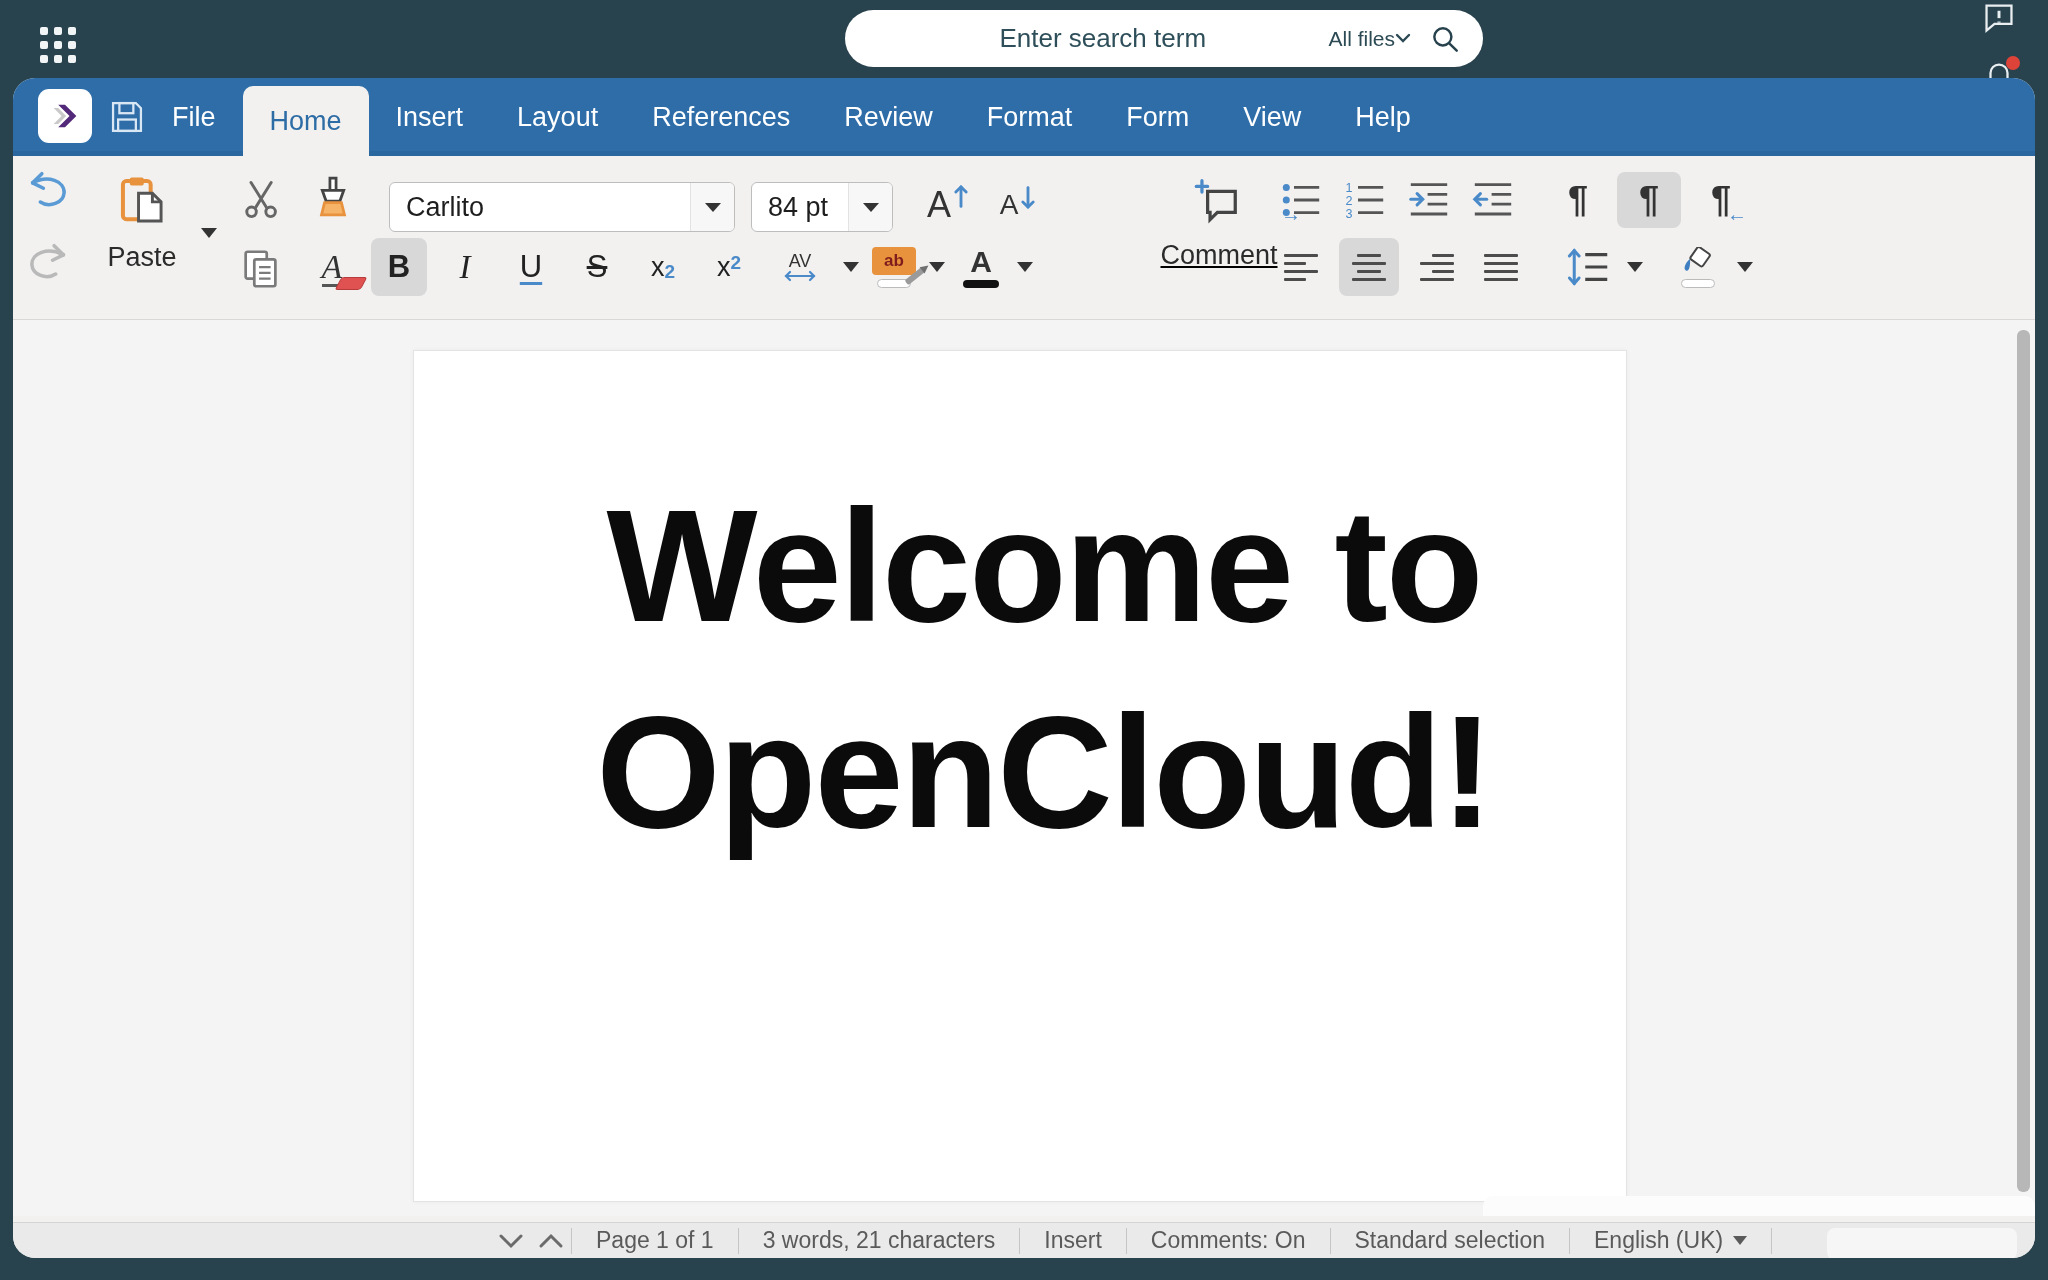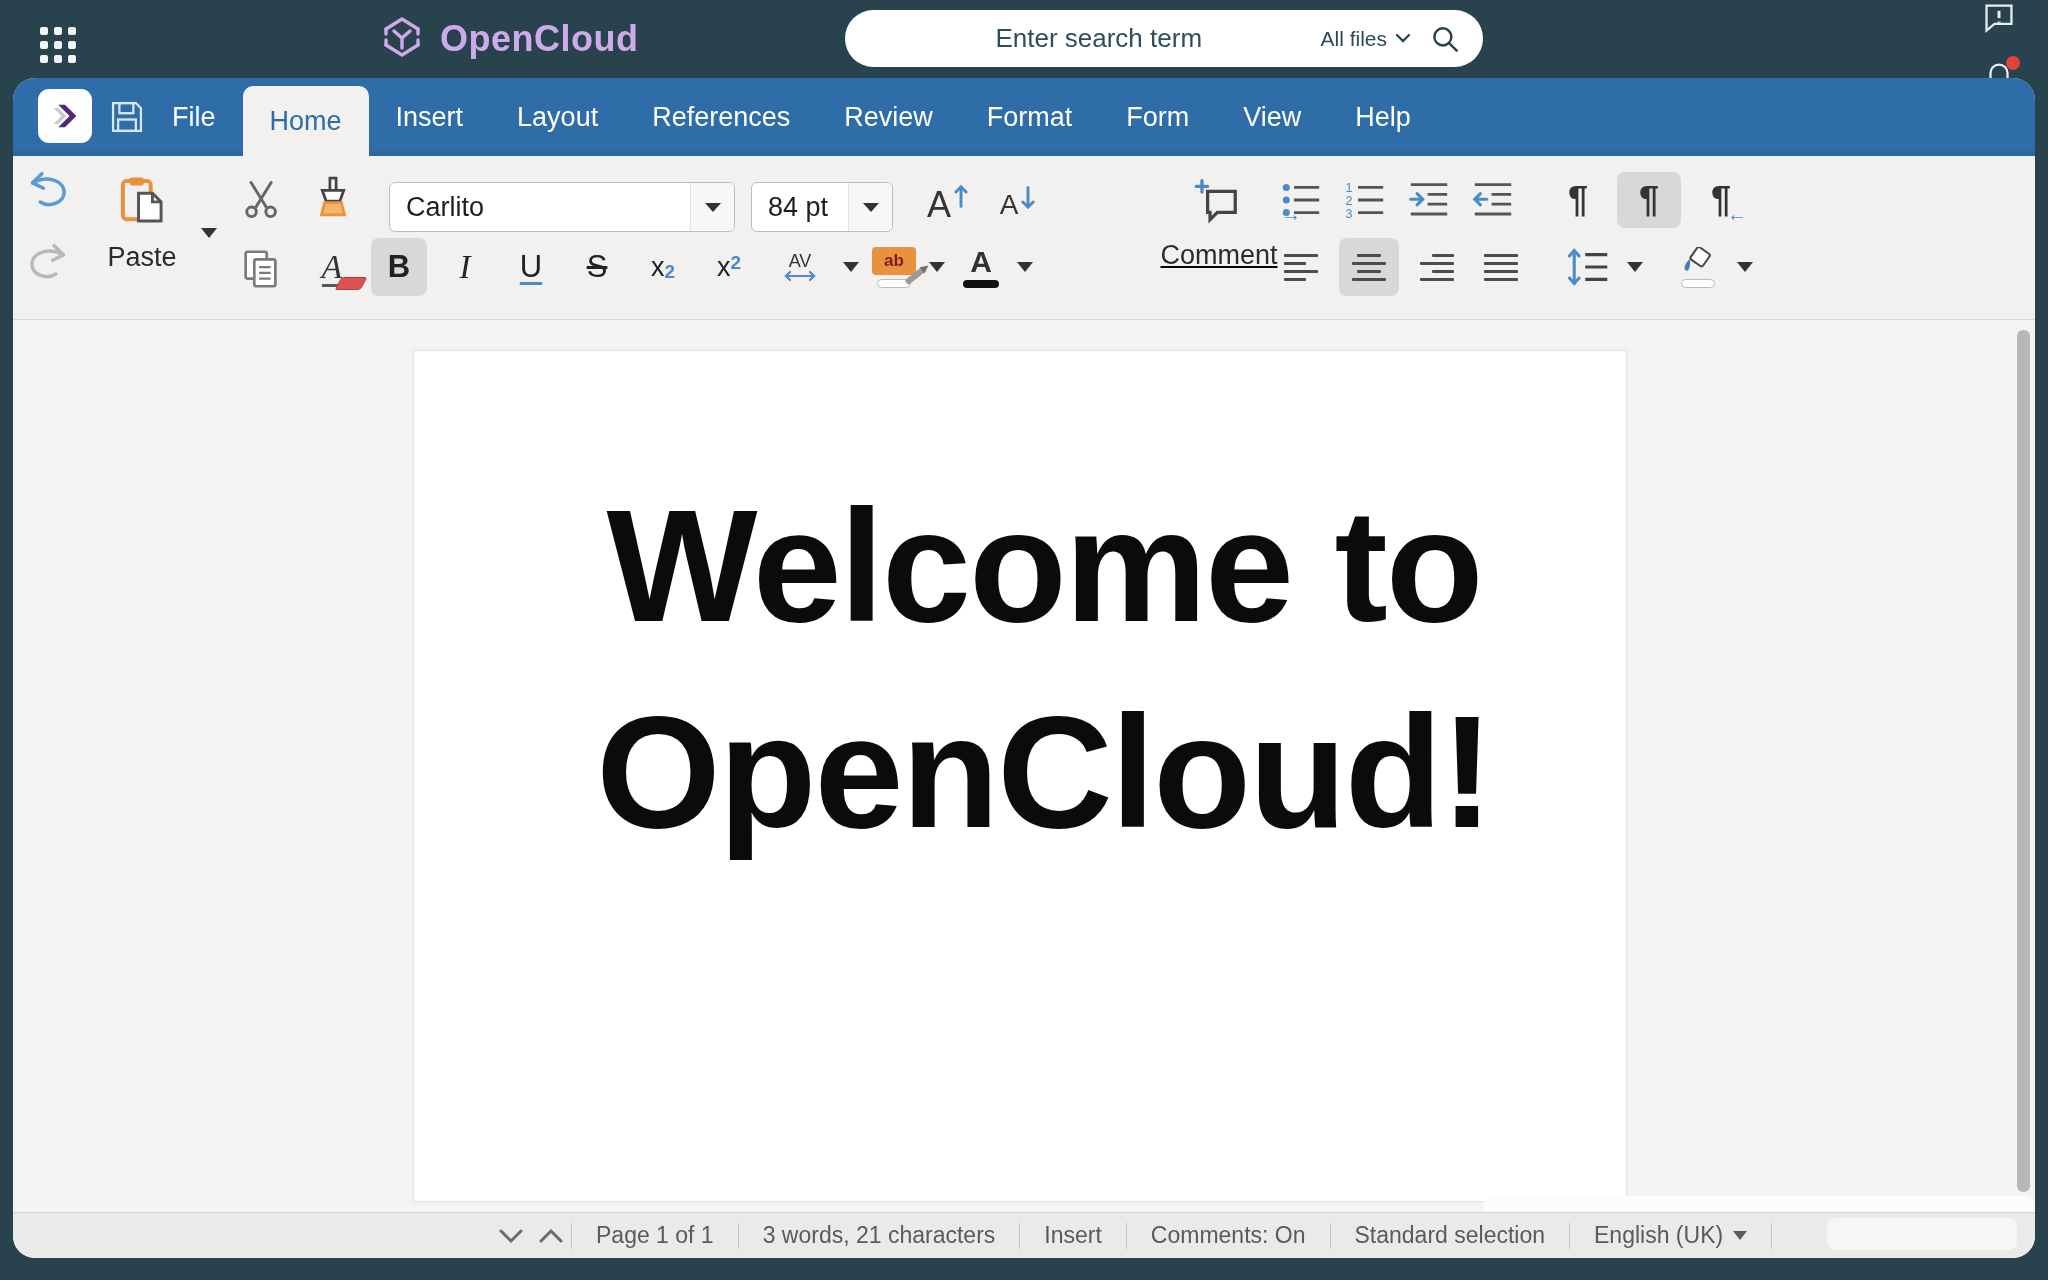--- a/index.html
+++ b/index.html
@@ -14,21 +14,21 @@
 
   
   .topbar{position:absolute;left:0;top:0;width:2048px;height:78px;background:var(--topbar_bg);}
   .grid-btn{position:absolute;left:40px;top:27px;width:40px;height:40px;display:grid;grid-template-columns:repeat(3,8px);grid-template-rows:repeat(3,8px);gap:6px;cursor:pointer;}
   .grid-btn span{background:#f2f5f6;border-radius:2px;}
   .brand{position:absolute;left:378px;top:13px;display:flex;align-items:center;gap:14px;}
   .brand-text{font-size:36px;font-weight:700;color:var(--brand_lilac);letter-spacing:.5px;}
   .search{position:absolute;left:845px;top:10px;width:638px;height:57px;background:#fff;border-radius:29px;display:flex;align-items:center;padding:0 22px 0 32px;}
   .search input{flex:1;border:none;outline:none;font-size:26px;color:#2e4f5a;font-family:inherit;background:transparent;text-align:center;}
   .search input::placeholder{color:#2e4f5a;}
-  .search-filter{display:flex;align-items:center;gap:8px;margin-right:18px;color:#2b4a54;font-size:21px;white-space:nowrap;}
+  .search-filter{display:flex;align-items:center;gap:0;margin-right:18px;color:#2b4a54;font-size:21px;white-space:nowrap;}
   .tb-icons{position:absolute;right:24px;top:0;height:78px;display:flex;align-items:center;gap:26px;flex-direction:column;}
   .tb-ic{width:34px;height:34px;position:relative;cursor:pointer;}
   .dot{position:absolute;right:-4px;top:-4px;width:14px;height:14px;border-radius:50%;background:var(--accent_red);}
   .avatar{width:50px;height:50px;border-radius:50%;background:#fdfdfd;color:#27424d;font-size:21px;font-weight:700;display:flex;align-items:center;justify-content:center;cursor:pointer;}
 
   
   .editor{position:absolute;left:13px;top:78px;width:2022px;height:1180px;border-radius:22px;overflow:hidden;background:var(--panel_bg);}
 
   
   .ribbon{position:absolute;left:0;top:0;width:100%;height:78px;background:var(--ribbon_bg);box-shadow:inset 0 -5px rgba(0,0,0,.05);}
@@ -71,21 +71,21 @@
   .undo-redo{position:absolute;left:10px;top:10px;display:flex;flex-direction:column;gap:26px;}
 
   
   .docarea{position:absolute;left:0;top:242px;width:100%;height:896px;background:var(--doc_bg);}
   .page{position:absolute;left:400px;top:30px;width:1214px;height:852px;background:var(--page_bg);border:1px solid #e3e3e3;box-shadow:0 0 4px rgba(0,0,0,.04);cursor:text;}
   .doc-text{padding-top:112px;text-align:center;font-size:160px;font-weight:700;line-height:206px;color:#0b0b0b;letter-spacing:-2px;margin-left:48px;}
   .vscroll{position:absolute;right:5px;top:10px;width:13px;height:862px;background:#b7b7b7;border-radius:6px;cursor:pointer;}
   .hscroll{position:absolute;left:1470px;bottom:0;width:552px;height:20px;background:#fcfcfc;border-radius:10px 10px 0 0;cursor:pointer;}
 
   
-  .statusbar{position:absolute;left:0;bottom:0;width:100%;height:46px;background:var(--statusbar_bg);border-top:1px solid #d4d4d4;display:flex;align-items:center;padding-left:478px;font-size:23px;color:#5a5a5a;}
+  .statusbar{position:absolute;left:0;bottom:0;width:100%;height:36px;background:var(--statusbar_bg);border-top:1px solid #d4d4d4;display:flex;align-items:center;padding-left:478px;font-size:23px;color:#5a5a5a;}
   .sb-item{margin:0 24px;white-space:nowrap;cursor:default;}
   .sb-click{cursor:pointer;display:flex;align-items:center;gap:10px;}
   .sb-div{width:1px;height:26px;background:#c5c5c5;}
   .sb-chev{width:40px;height:36px;display:flex;align-items:center;justify-content:center;cursor:pointer;}
   .sb-caret{width:0;height:0;border-left:7px solid transparent;border-right:7px solid transparent;border-top:9px solid #5a5a5a;}
   .sb-right{position:absolute;right:18px;top:5px;width:190px;height:32px;background:#f6f6f6;border-radius:8px;}
 </style>
 </head>
 <body>
 
@@ -95,35 +95,20 @@
       <span></span>
       <span></span>
       <span></span>
       <span></span>
       <span></span>
       <span></span>
       <span></span>
       <span></span>
   </div>
 
-  <div class="brand">
-    <span>
-      <svg width="48" height="48" viewBox="0 0 48 48" fill="none" stroke="#cfaae8" stroke-width="3.4" stroke-linecap="round" stroke-linejoin="round">
-        <path d="M8 16 L24 6 L40 16"></path>
-          <path d="M8 16 v5"></path>
-          <path d="M40 16 v5"></path>
-        <path d="M8 32 L24 42 L40 32"></path>
-          <path d="M8 32 v-5"></path>
-          <path d="M40 32 v-5"></path>
-        <path d="M16 18 L24 25 L32 18"></path>
-          <path d="M24 25 V35"></path>
-      </svg>
-    </span>
-    <span class="brand-text">OpenCloud</span>
-  </div>
 
   <div class="search">
     <input placeholder="Enter search term" style="">
     <div class="search-filter">
       <span>All files</span>
       <svg width="16" height="12" viewBox="0 0 16 12" fill="none" stroke="#2b4a54" stroke-width="2.4" stroke-linecap="round">
           <path d="M2 2 l6 6 6-6"></path>
         </svg>
     </div>
     <svg width="32" height="32" viewBox="0 0 30 30" fill="none" stroke="#27424d" stroke-width="2.3">

